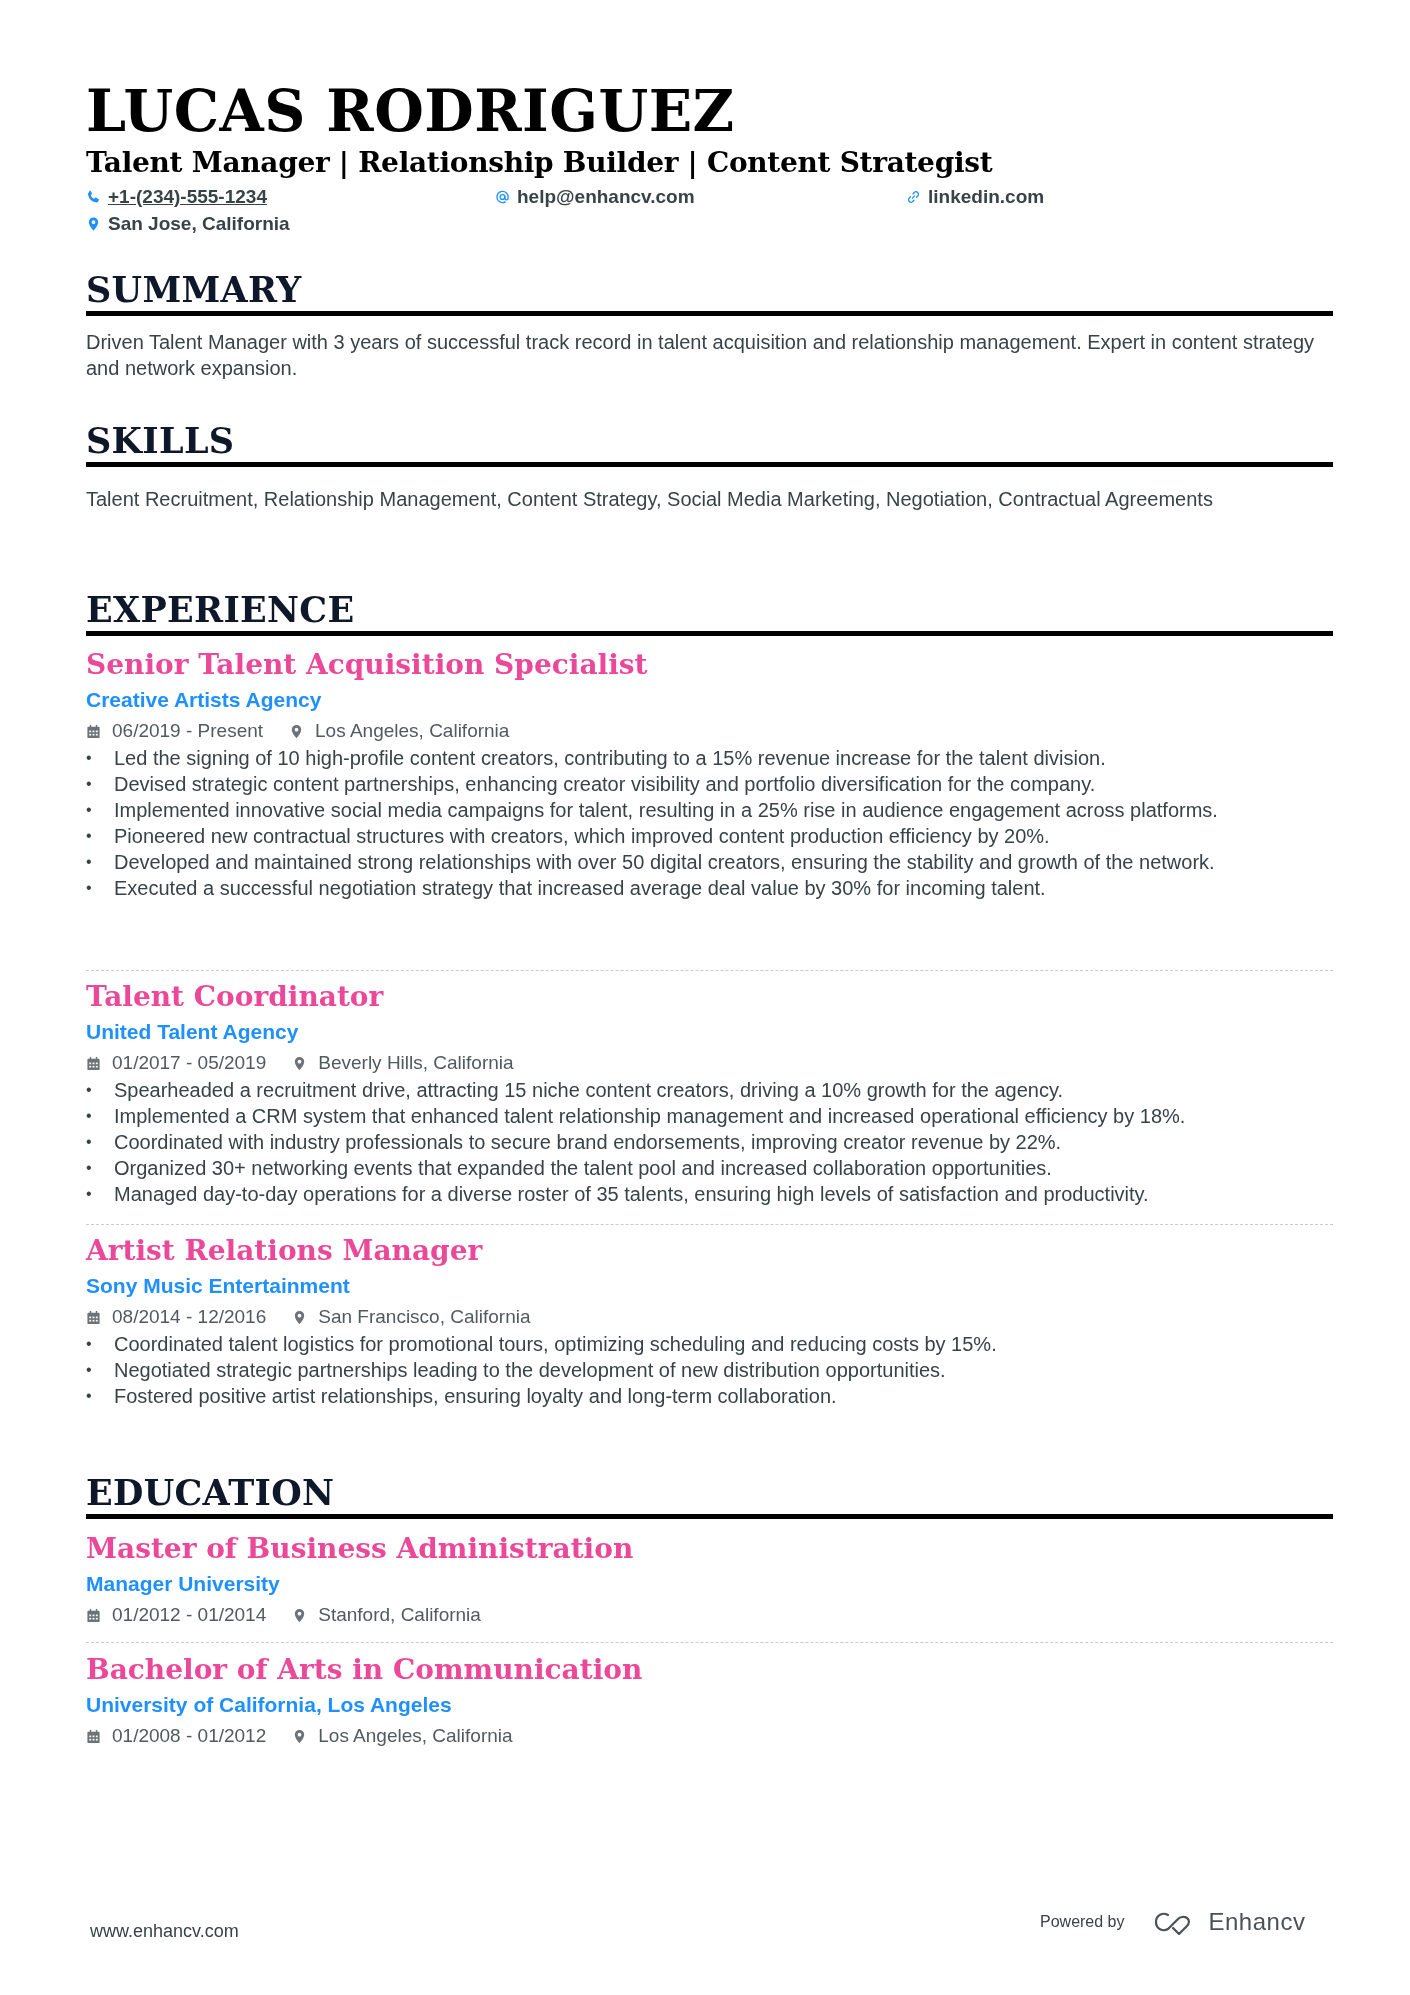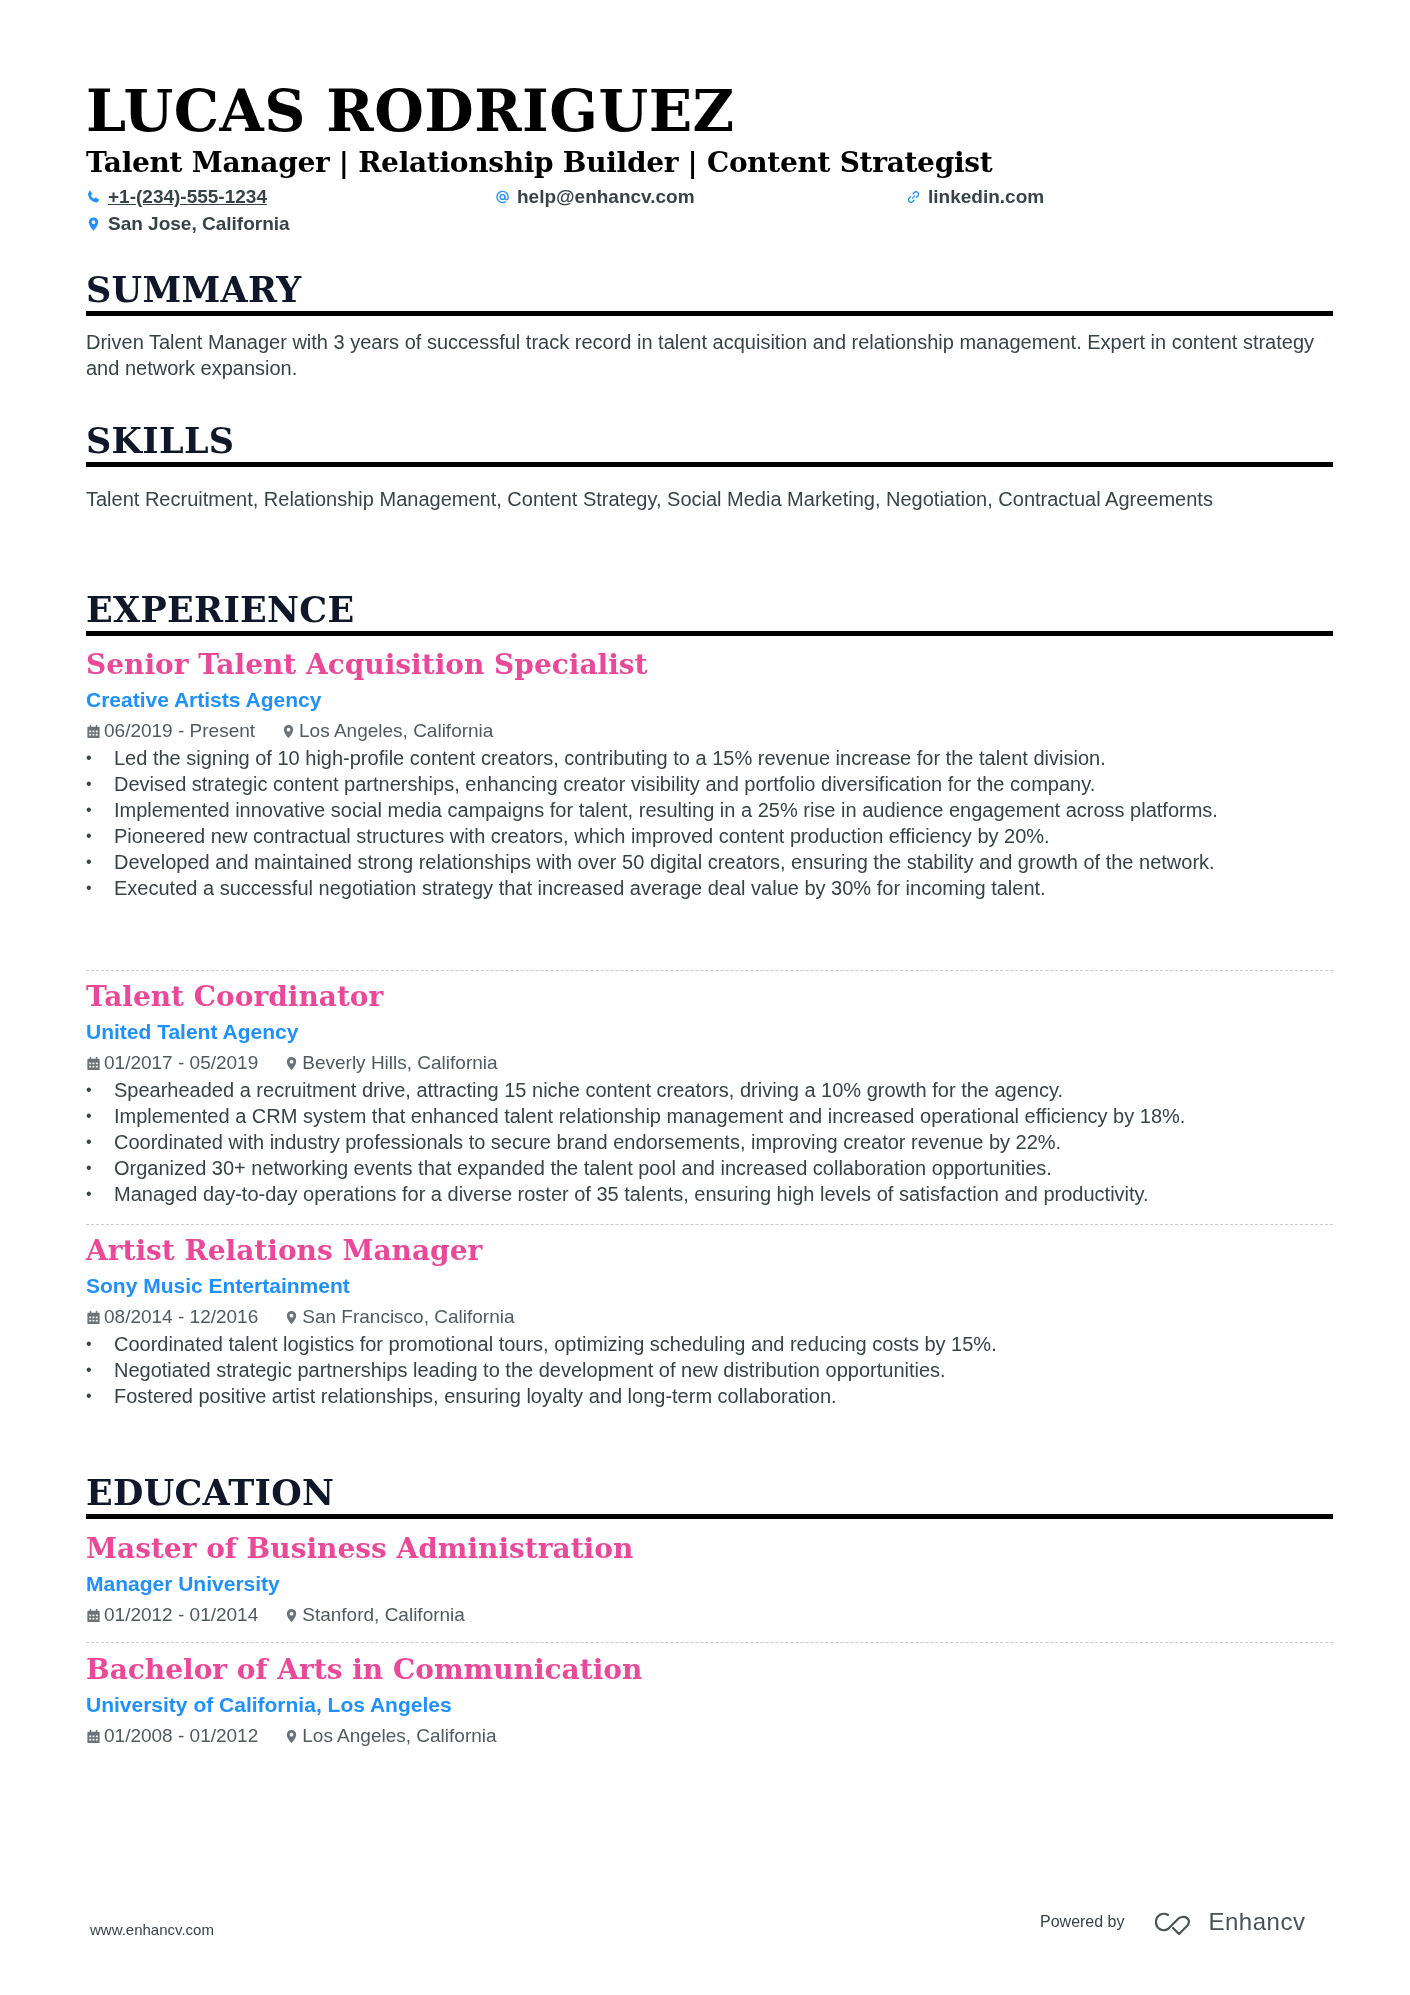--- a/index.html
+++ b/index.html
@@ -21,28 +21,28 @@
   .section-title { position: absolute; left: 0; margin: 0;
           font-family: "DejaVu Serif", serif; font-weight: bold; font-size: 35px;
           color: #0f172a; line-height: 44px; letter-spacing: 0.3px; }
   .rule { position: absolute; left: 0; width: 1247px; height: 5px; background: #000; }
   .para { position: absolute; left: 0; width: 1247px; font-size: 20px; line-height: 26px; color: #384347; margin: 0; }
 
   .entry { position: absolute; left: 0; width: 1247px; }
   .job-title { font-family: "DejaVu Serif", serif; font-size: 28px; color: #ec4899; line-height: 36px; margin: 0; white-space: nowrap; }
   .company { font-size: 21px; font-weight: bold; color: #1e90ff; line-height: 30px; margin-top: 2px; white-space: nowrap; }
   .meta { display: flex; align-items: center; font-size: 19px; color: #505a5f; line-height: 28px; white-space: nowrap; margin-top: 2px; }
-  .meta .item { display: flex; align-items: center; gap: 3px; margin-right: 26px; }
+  .meta .item { display: flex; align-items: center; gap: 11px; margin-right: 26px; }
   .meta svg { width: 15px; height: 17px; flex: none; }
   ul.bullets { list-style: none; margin: 0; padding: 0; }
   ul.bullets li { position: relative; padding-left: 28px; font-size: 20px; line-height: 26px; color: #384347; }
   ul.bullets li::before { content: "•"; position: absolute; left: 0; top: 0; color: #384347; font-size: 16px; }
   .dash { position: absolute; left: 0; width: 1247px; height: 0; border-top: 1.5px dashed #c8ccd0; }
 
-  .footer-left { position: absolute; left: 90px; top: 1921px; font-size: 15px; color: #384347; }
+  .footer-left { position: absolute; left: 90px; top: 1921px; font-size: 18px; color: #384347; }
   .footer-right { position: absolute; left: 1040px; top: 1908px; display: flex; align-items: center; }
   .powered { font-size: 16px; color: #384347; margin-right: 28px; }
   .brand { display: flex; align-items: center; gap: 10px; justify-content: flex-end; }
   .brand-name { font-size: 24px; color: #4a5257; letter-spacing: 0.5px; }
 </style>
 </head>
 <body>
 
 <div class="page">
 

